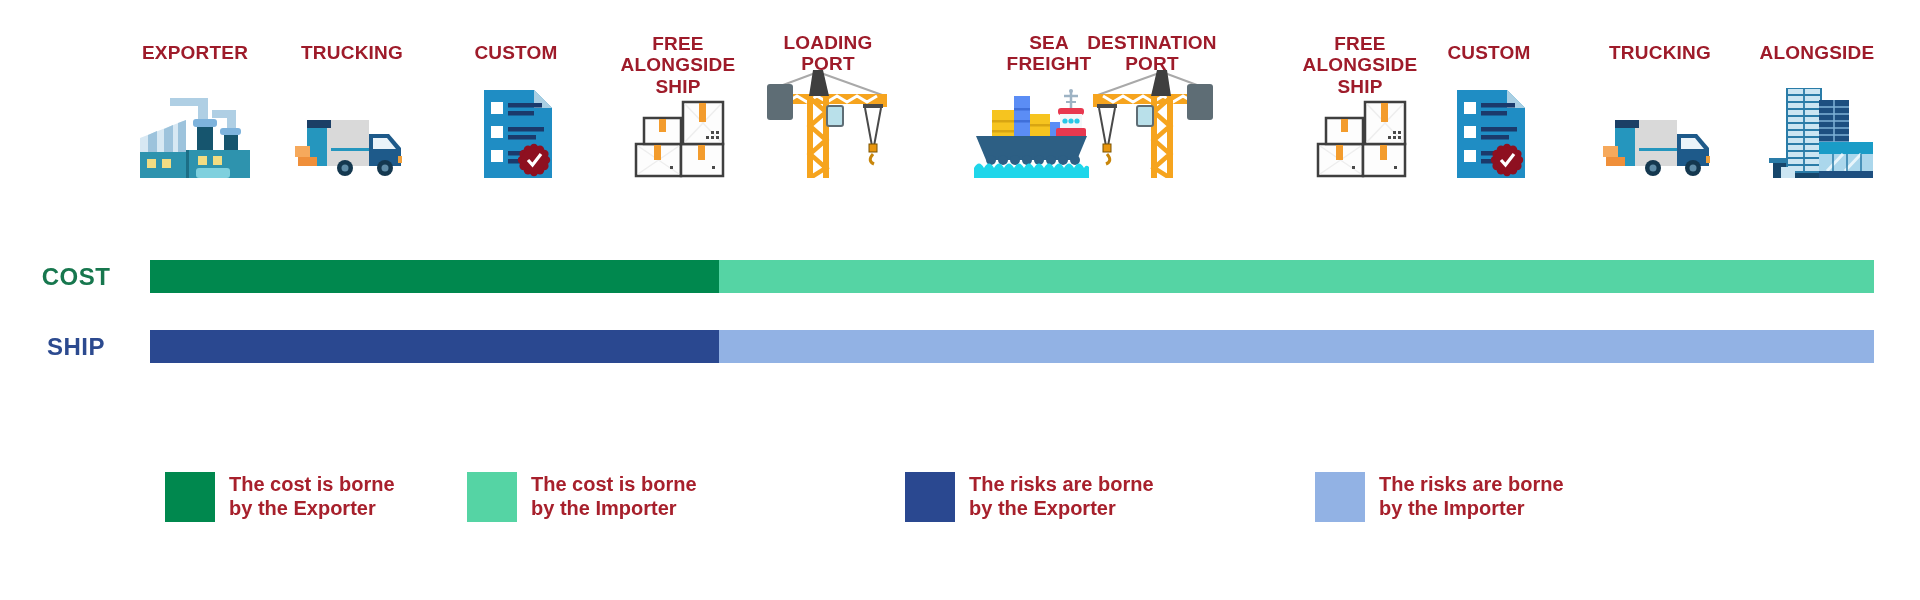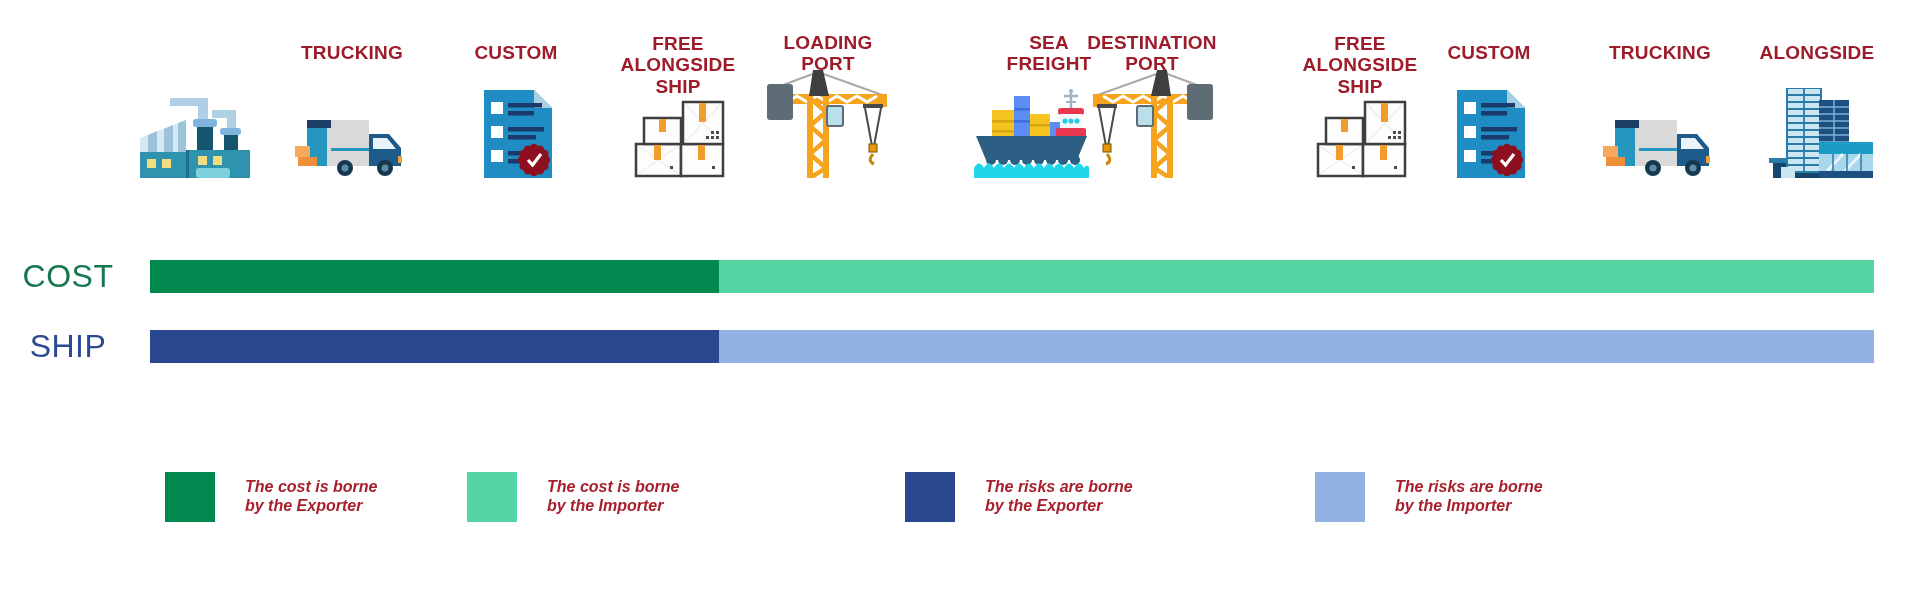--- a/index.html
+++ b/index.html
@@ -12,29 +12,29 @@
     display:flex;align-items:center;justify-content:center;text-align:center;}
   .stage-label span{display:inline-block;font-weight:bold;font-size:19px;
     line-height:1.12;letter-spacing:.2px;}
   .w130{max-width:130px;} .w122{max-width:122px;margin-top:24px;} .w100{max-width:100px;}
   .w136{max-width:136px;} .w160{max-width:160px;}
   .icon-box{position:absolute;top:0;left:0;right:0;height:178px;
     display:flex;align-items:flex-end;justify-content:center;}
   .mirrored{transform:scaleX(-1);}
 
   
-  .bar-label{position:absolute;left:8px;width:120px;display:flex;align-items:center;
-    justify-content:center;font-weight:normal;font-size:32px;letter-spacing:.5px;}
+  .bar-label{position:absolute;left:16px;width:120px;display:flex;align-items:center;
+    justify-content:center;font-weight:bold;font-size:24px;letter-spacing:.5px;}
   .bar{position:absolute;left:150px;width:1724px;display:flex;}
   .seg{height:100%;}
 
   
   .legend-item{position:absolute;top:472px;display:flex;align-items:center;}
   .swatch{width:50px;height:50px;flex:0 0 50px;}
-  .legend-text{margin-left:30px;font-weight:bold;font-size:16px;line-height:1.18;font-style:italic;}
+  .legend-text{margin-left:14px;font-weight:bold;font-size:20px;line-height:1.18;}
 </style>
 </head>
 <body>
 
 <div class="canvas">
 
   <div class="stage" style="left:115px">
     <div class="icon-box">
       <svg width="110" height="86" viewBox="0 0 110 86">
         <path d="M30 6 H68 V30 H58 V14 H30 Z" fill="#AFCFE4"></path>
@@ -50,20 +50,23 @@
         <polygon points="38,31 46,28 46,60 38,60" fill="#9DC3DC"></polygon>
         <rect x="0" y="60" width="48" height="26" fill="#2E93AE"></rect>
         <rect x="46" y="58" width="3" height="28" fill="#1C6E86"></rect>
         <rect x="7" y="67" width="9" height="9" fill="#F2DC82"></rect>
         <rect x="22" y="67" width="9" height="9" fill="#F2DC82"></rect>
         <rect x="58" y="64" width="9" height="9" fill="#F2DC82"></rect>
         <rect x="73" y="64" width="9" height="9" fill="#F2DC82"></rect>
         <rect x="56" y="76" width="34" height="10" rx="3" fill="#7FD0DE"></rect>
       </svg>
     </div>
+    <div class="stage-label">
+        <span class="w130" style="color: rgb(158, 27, 42);">EXPORTER</span>
+      </div>
   </div>
 
   <div class="stage" style="left:272px">
     <div class="icon-box">
       <svg width="115" height="62" viewBox="0 0 115 62">
         <rect x="12" y="4" width="62" height="46" fill="#D9D9D9"></rect>
         <rect x="12" y="4" width="24" height="8" fill="#1B3F66"></rect>
         <rect x="12" y="12" width="20" height="38" fill="#2596BE"></rect>
         <rect x="36" y="32" width="38" height="3" fill="#2596BE"></rect>
         <rect x="0" y="30" width="15" height="11" fill="#F6A95C"></rect>

